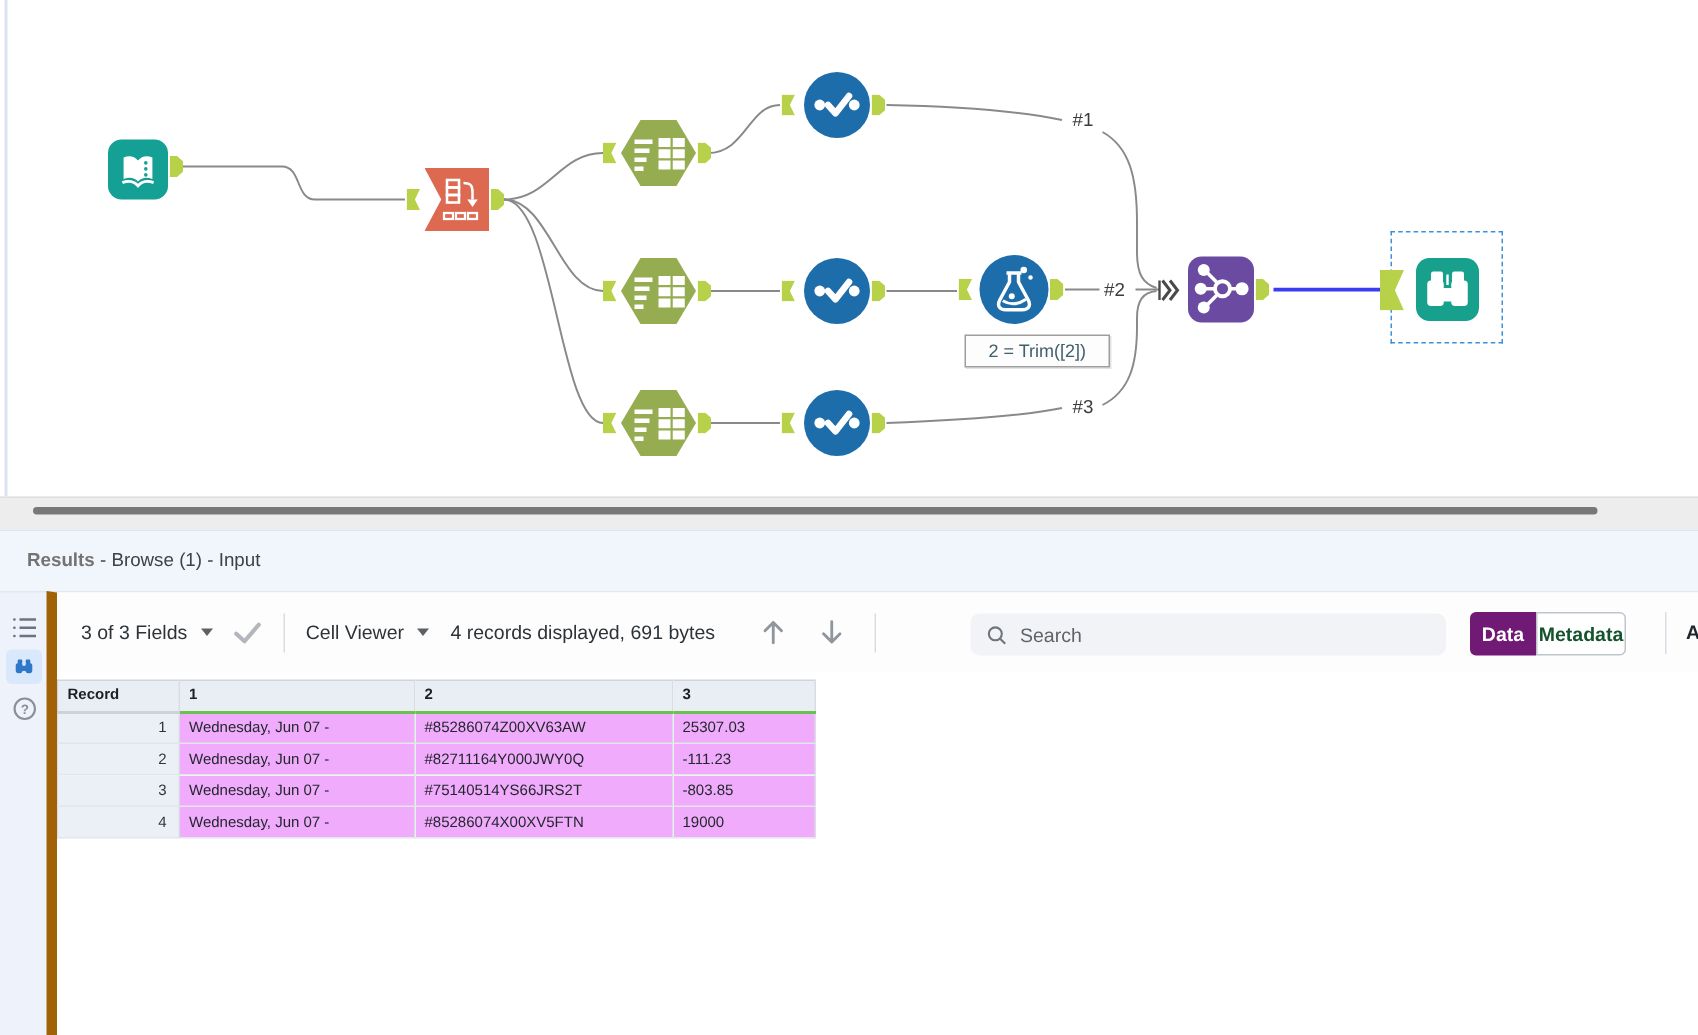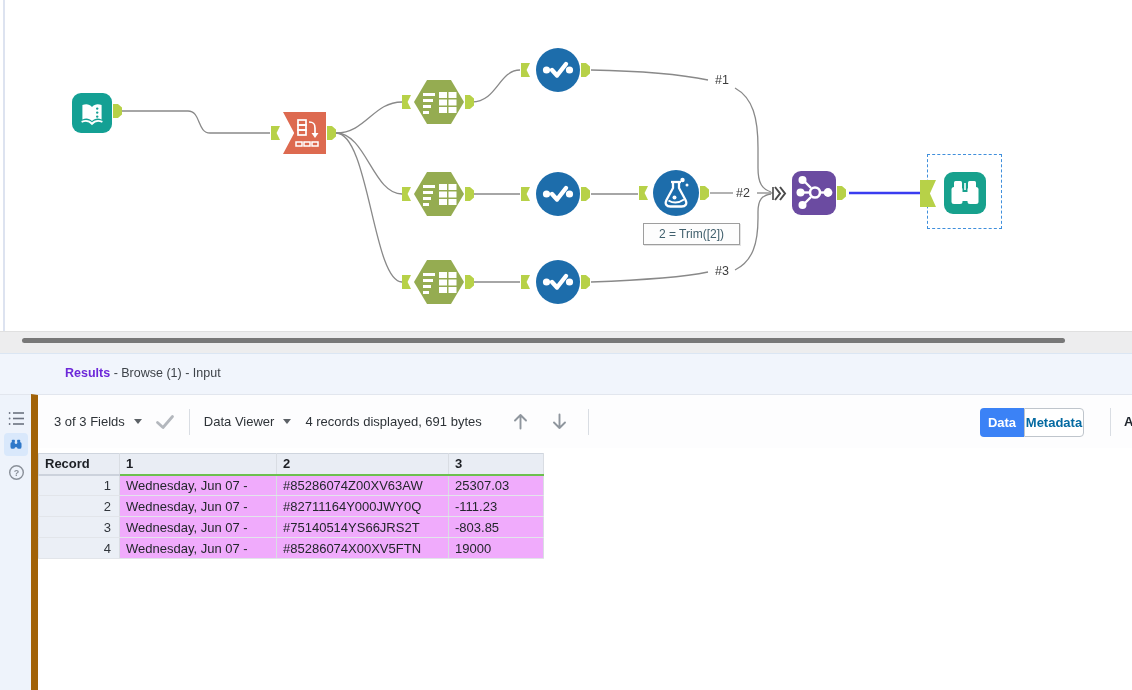--- a/index.html
+++ b/index.html
@@ -29,21 +29,21 @@
   
   #hscroll-strip { position:absolute; left:0; top:331px; width:1132px; height:22px;
       background:#ededee; border-top:1px solid #e0e0e0; }
   #hscroll-handle { position:absolute; left:22px; top:6px; width:1043px; height:5px;
       background:#787878; border-radius:3px; }
 
   
   #results { position:absolute; left:0; top:353px; width:1132px; height:337px;
       background:#f1f5fc; border-top:1px solid #dbe6f3; }
   #results-title { position:absolute; left:18px; top:12px; font-size:12.5px; color:#3d4248; }
-  #results-title b { color:#6d28d9;margin-left:47px; }
+  #results-title b { color:#737373; }
   #results-body { position:absolute; left:0; top:40px; width:1132px; height:297px; }
   #results-sidebar { position:absolute; left:0; top:0; width:31px; height:297px;
       background:#eef3fb; border-top:1px solid #e2e6ee; }
   #results-main { position:absolute; left:31px; top:0; width:1101px; height:381px;
       background:#fff; border-top:1px solid #e2e6ee; border-left:7px solid #a16207; }
 
   .side-icon { position:absolute; left:4px; width:24px; height:23px; display:flex;
       align-items:center; justify-content:center; border-radius:4px; }
   .side-icon.selected { background:#d9e8fb; }
 
@@ -52,28 +52,28 @@
   #rtoolbar-left { position:absolute; left:16px; top:0; height:53px; display:flex; align-items:center; }
   .tb-text { font-size:13px; color:#2e3338; white-space:nowrap; }
   .caret { width:0; height:0; border-left:4px solid transparent; border-right:4px solid transparent;
       border-top:5px solid #5c6166; margin-left:9px; }
   .tb-sep { width:1px; height:26px; background:#d9dde3; margin:0 14px; }
   .search-box { position:absolute; left:609px; top:14px; width:317px; height:28px;
       background:#f1f3f6; border-radius:6px; display:flex; align-items:center; padding-left:10px; }
   .search-box .ph { font-size:13px; color:#5f6368; margin-left:8px; }
   .seg { position:absolute; top:13px; height:29px; display:flex; align-items:center;
       justify-content:center; font-size:13px; font-weight:bold; }
-  #btn-data { left:942px; width:44px; background:#3b82f6; color:#fff; border-radius:4px 0 0 4px;text-align:center; }
-  #btn-metadata { left:986px; width:60px; background:#fff; color:#0369a1; border:1px solid #bfc5cc; border-radius:0 4px 4px 0; }
+  #btn-data { left:942px; width:44px; background:#701a75; color:#fff; border-radius:4px 0 0 4px;text-align:center; }
+  #btn-metadata { left:986px; width:60px; background:#fff; color:#14532d; border:1px solid #bfc5cc; border-radius:0 4px 4px 0; }
   #tb-right-sep { position:absolute; left:1072px; top:13px; width:1px; height:28px; background:#d9dde3; }
   #actions-clipped { position:absolute; left:1086px; top:19px; font-size:13px; font-weight:bold; color:#20262e; white-space:nowrap; }
 
   
   #grid { position:absolute; left:0px; top:58px; border-collapse:collapse; table-layout:fixed;
-      font-size:13px; }
+      font-size:10px; }
   #grid th, #grid td { height:21px; padding:0 6px; border-right:1px solid #d9dde3;
       border-bottom:1px solid #e2e5ea; overflow:hidden; white-space:nowrap; }
   #grid th { background:#e9edf4; text-align:left; color:#1c1f24; font-weight:bold;
       border-bottom:2px solid #6cc04e; border-top:1px solid #cfd5de; }
   #grid th.record-h { border-bottom:2px solid #ccd2dc; border-left:1px solid #cfd5de; }
   #grid td.record-c { background:#ebeff6; text-align:right; padding-right:8px; color:#30353b;
       border-left:1px solid #d9dde3; }
   #grid td { background:#f0abfc; color:#23272c; }
 </style>
 </head>
@@ -322,32 +322,39 @@
       <div id="results-main">
 
         <div id="rtoolbar">
           <div id="rtoolbar-left">
             <span class="tb-text">3 of 3 Fields</span>
             <span class="caret"></span>
             <svg width="20" height="16" viewBox="0 0 20 16" style="margin-left:13px;">
               <path d="M2.5,8.5 l5.5,5 l9.5,-11" stroke="#b3b7bd" stroke-width="2.8" fill="none" stroke-linecap="round" stroke-linejoin="round"></path>
             </svg>
             <span class="tb-sep"></span>
-            <span class="tb-text">Data Viewer</span>
+            <span class="tb-text">Cell Viewer</span>
             <span class="caret"></span>
             <span class="tb-text" style="margin-left:14px;">4 records displayed, 691 bytes</span>
             <svg width="17" height="19" viewBox="0 0 17 19" style="margin-left:30px;">
               <path d="M8.5,16.5 L8.5,3 M3,8.5 L8.5,3 L14,8.5" stroke="#8f969e" stroke-width="1.9" fill="none" stroke-linecap="round" stroke-linejoin="round"></path>
             </svg>
             <svg width="17" height="19" viewBox="0 0 17 19" style="margin-left:22px;">
               <path d="M8.5,2.5 L8.5,16 M3,10.5 L8.5,16 L14,10.5" stroke="#8f969e" stroke-width="1.9" fill="none" stroke-linecap="round" stroke-linejoin="round"></path>
             </svg>
             <span class="tb-sep" style="margin-left:20px;"></span>
           </div>
 
+          <div class="search-box">
+            <svg width="15" height="15" viewBox="0 0 16 16">
+              <circle cx="7" cy="7" r="4.6" fill="none" stroke="#70757c" stroke-width="1.5"></circle>
+              <path d="M10.6,10.6 L14,14" stroke="#70757c" stroke-width="1.5"></path>
+            </svg>
+            <span class="ph">Search</span>
+          </div>
 
           <div class="seg" id="btn-data">Data</div>
           <div class="seg" id="btn-metadata">Metadata</div>
           <div id="tb-right-sep"></div>
           <div id="actions-clipped">Ac</div>
         </div>
 
         <table id="grid">
           <colgroup>
             <col style="width:81px">

